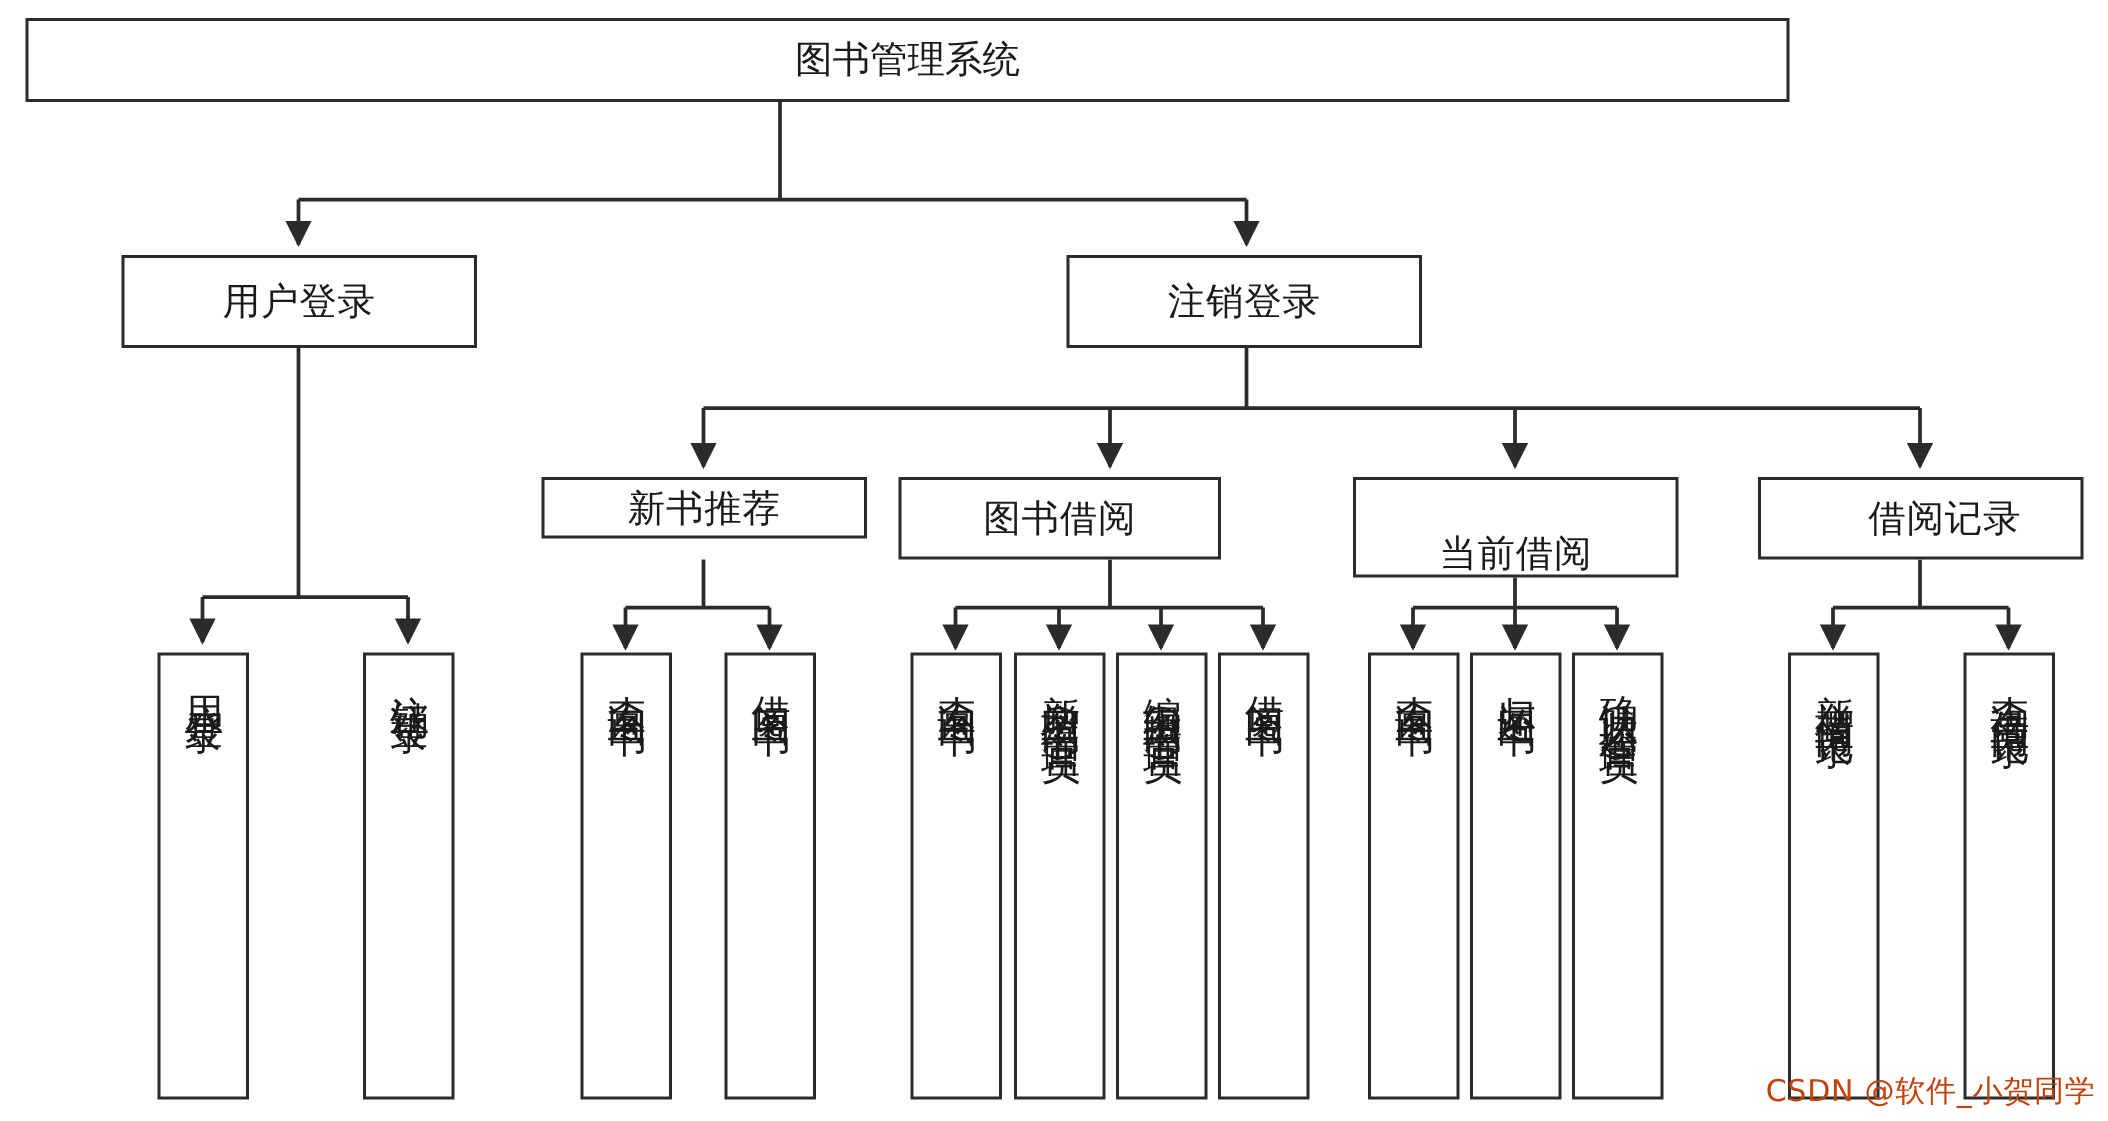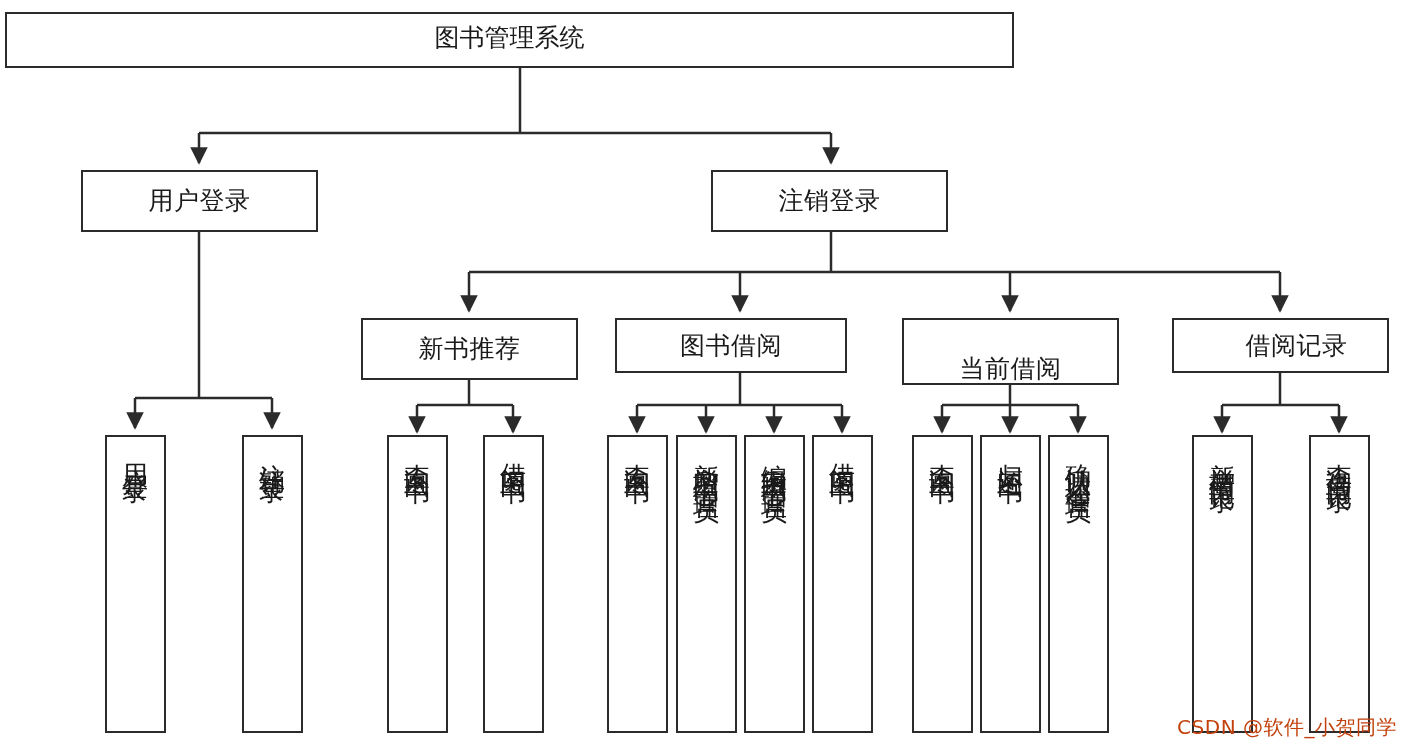--- a/index.html
+++ b/index.html
@@ -123,35 +123,35 @@
       <path d="M 1010 405 L 1010 432" marker-end="url(#arrowhead)"></path>
       <path d="M 1078 405 L 1078 432" marker-end="url(#arrowhead)"></path>
 
       <path d="M 1280 373 L 1280 405"></path>
       <path d="M 1222 405 L 1339 405"></path>
       <path d="M 1222 405 L 1222 432" marker-end="url(#arrowhead)"></path>
       <path d="M 1339 405 L 1339 432" marker-end="url(#arrowhead)"></path>
     </g>
   </svg>
 
-  <div class="node-box root-node" style="left:5px; top:12px; width:1009px; height:56px;font-family:Liberation Mono, monospace;">
+  <div class="node-box root-node" style="left:17px; top:12px; width:1176px; height:56px;">
     <span class="node-label">图书管理系统</span>
   </div>
 
   <div class="node-box horizontal-node" style="left:81px; top:170px; width:237px; height:62px;">
     <span class="node-label">用户登录</span>
   </div>
   <div class="node-box horizontal-node" style="left:711px; top:170px; width:237px; height:62px;">
     <span class="node-label">注销登录</span>
   </div>
 
-  <div class="node-box horizontal-node" style="left:361px; top:318px; width:217px; height:62px;">
+  <div class="node-box horizontal-node" style="left:361px; top:318px; width:217px; height:41px;">
     <span class="node-label">新书推荐</span>
   </div>
-  <div class="node-box horizontal-node" style="left:615px; top:318px; width:232px; height:55px;">
+  <div class="node-box horizontal-node" style="left:599px; top:318px; width:215px; height:55px;">
     <span class="node-label">图书借阅</span>
   </div>
   <div class="node-box horizontal-node" style="left:902px; top:318px; width:217px; height:67px;align-items:flex-end;">
     <span class="node-label">当前借阅</span>
   </div>
   <div class="node-box horizontal-node" style="left:1172px; top:318px; width:217px; height:55px;padding-left:32px;">
     <span class="node-label">借阅记录</span>
   </div>
 
   <div class="node-box vertical-node" style="left:105px; top:435px; width:61px; height:298px;">

